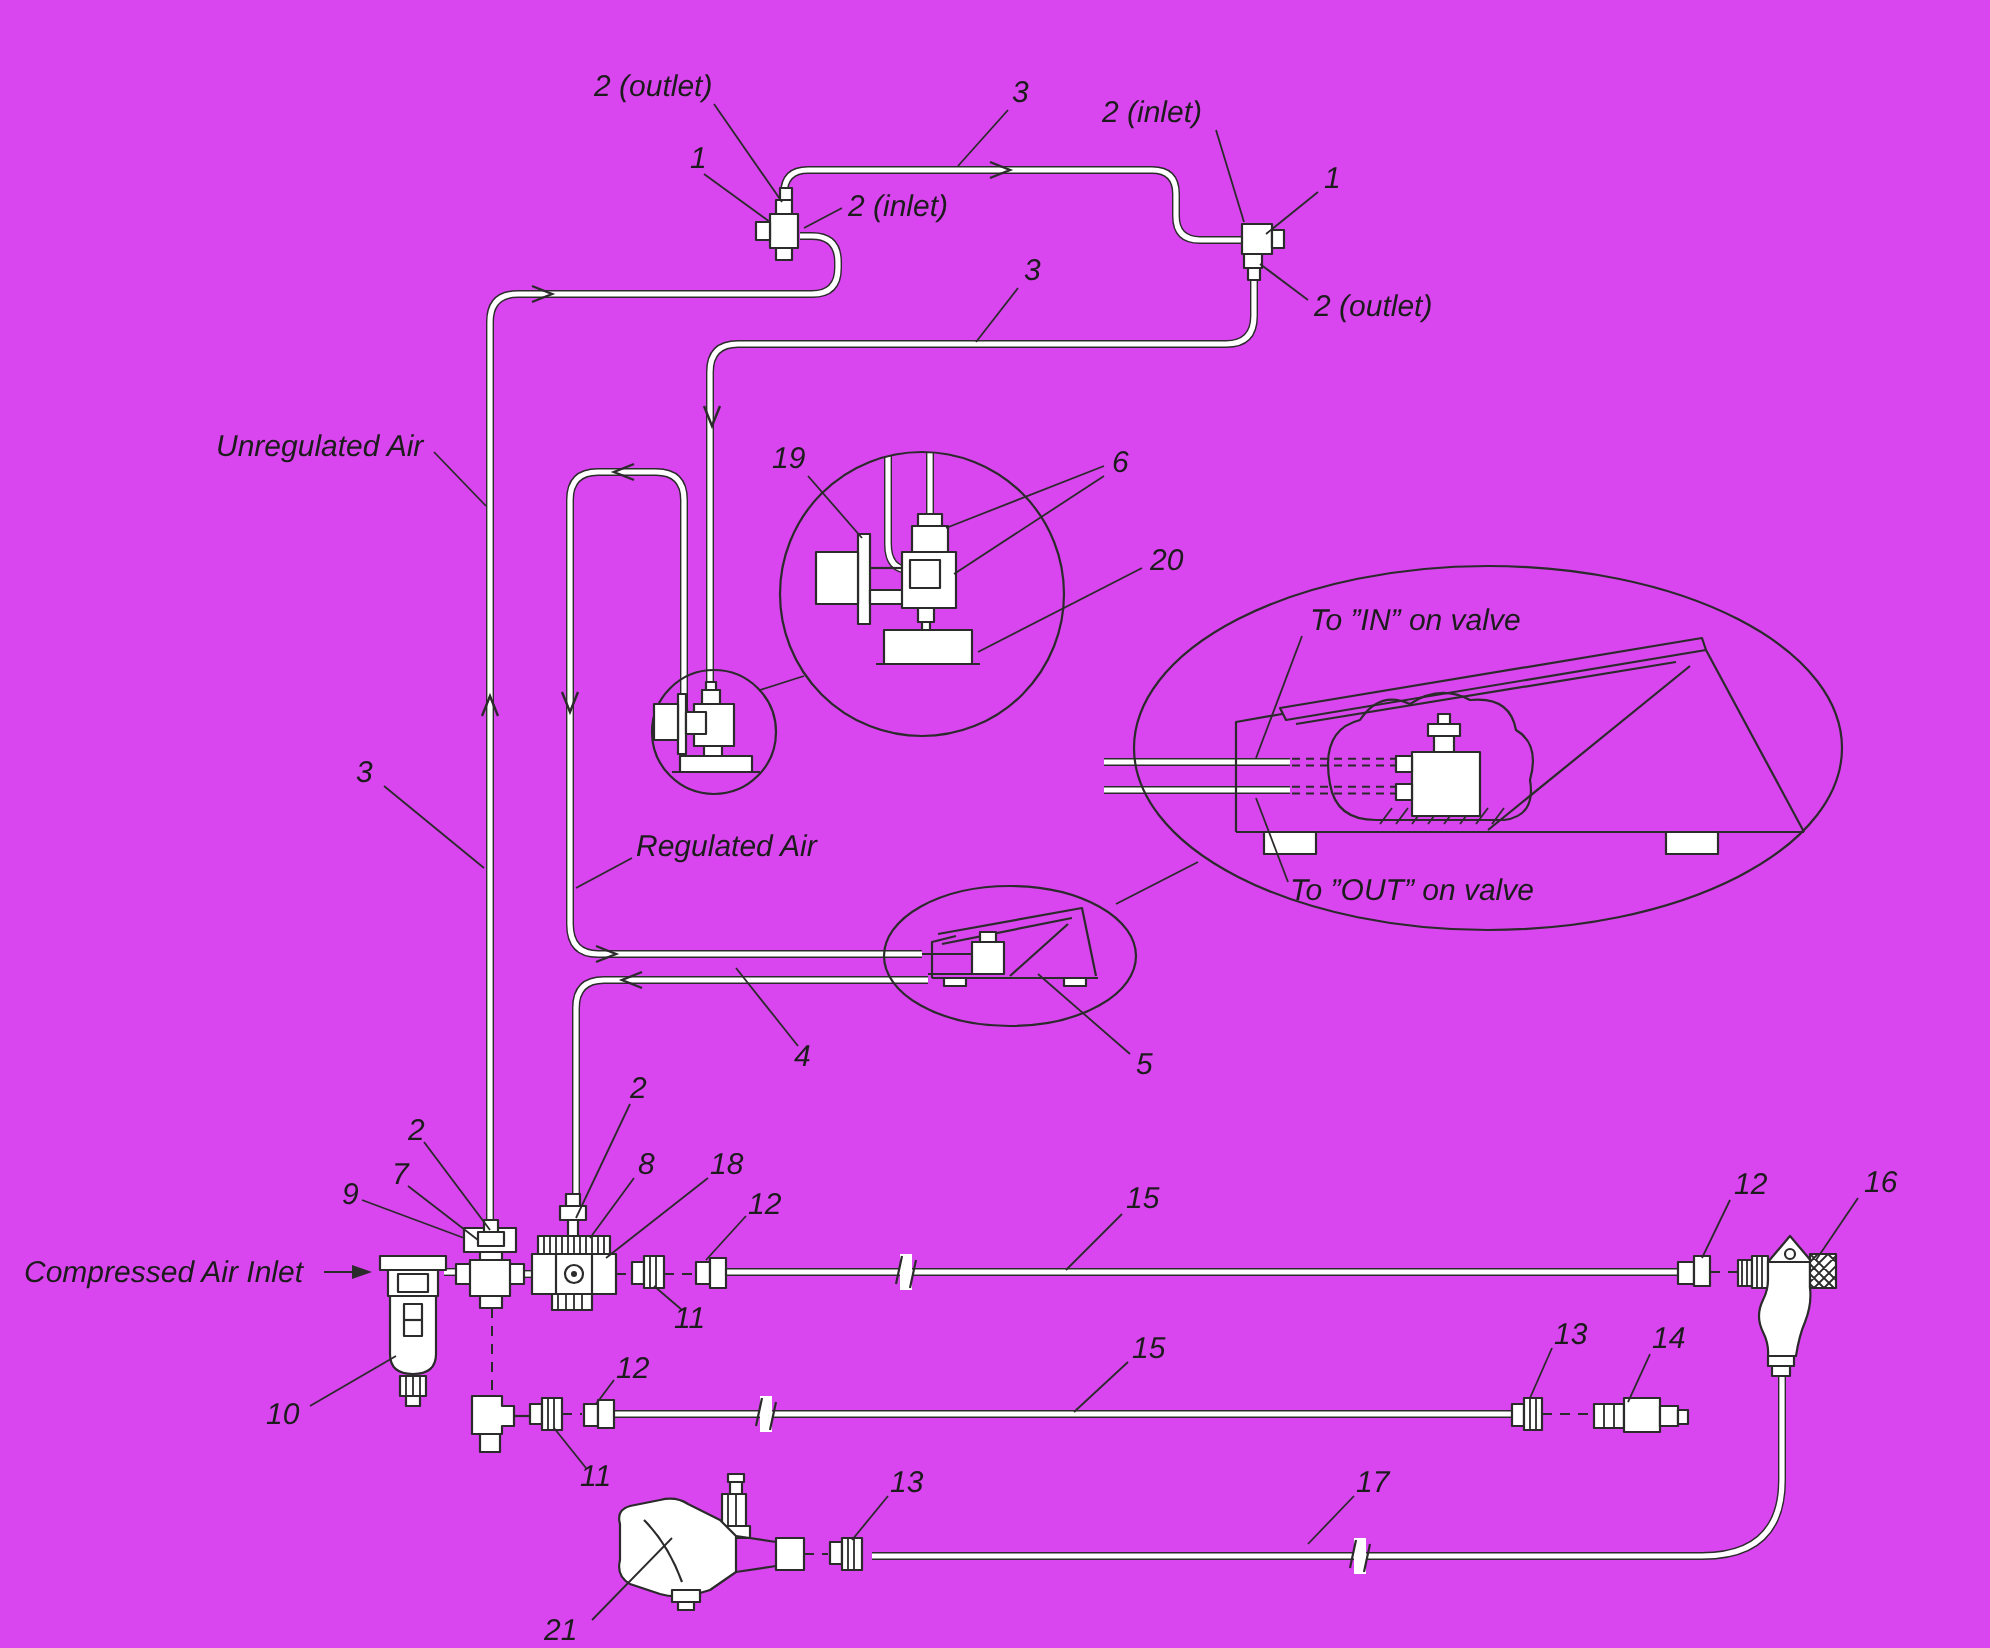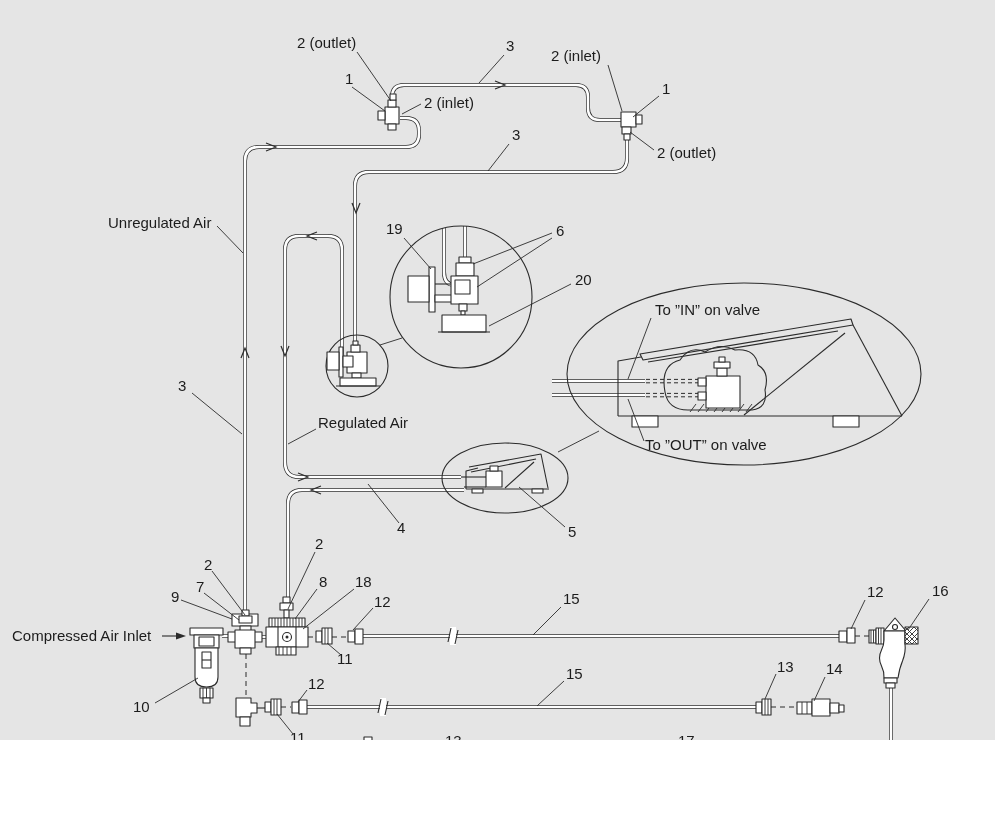--- a/index.html
+++ b/index.html
@@ -1,16 +1,16 @@
 <!DOCTYPE html>
 <html><head>
 <meta charset="utf-8">
 <style>
   html,body{margin:0;padding:0;background:#ffffff;}
-  .stage{position:relative;width:995px;height:740px;background:#e5e5e5;overflow:hidden;}
+  .stage{position:relative;width:995px;height:824px;background:#d946ef;overflow:hidden;font-style:italic;}
   svg{display:block;}
   .ln{fill:none;stroke:#2b2b2b;stroke-width:1.1;stroke-linejoin:round;}
   .thin{fill:none;stroke:#2b2b2b;stroke-width:0.9;}
   .tO{fill:none;stroke:#2b2b2b;stroke-width:4;}
   .tI{fill:none;stroke:#ffffff;stroke-width:2.6;}
   .shp{fill:#ffffff;stroke:#2b2b2b;stroke-width:1.1;stroke-linejoin:round;}
   .dash{fill:none;stroke:#2b2b2b;stroke-width:1;stroke-dasharray:5 4;}
   .dash2{fill:none;stroke:#2b2b2b;stroke-width:1;stroke-dasharray:4 3;}
   .lead{fill:none;stroke:#2b2b2b;stroke-width:0.9;}
   .arr{fill:none;stroke:#2b2b2b;stroke-width:1.2;}

